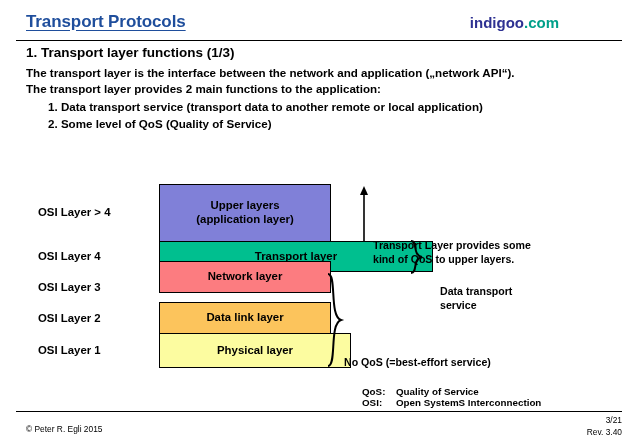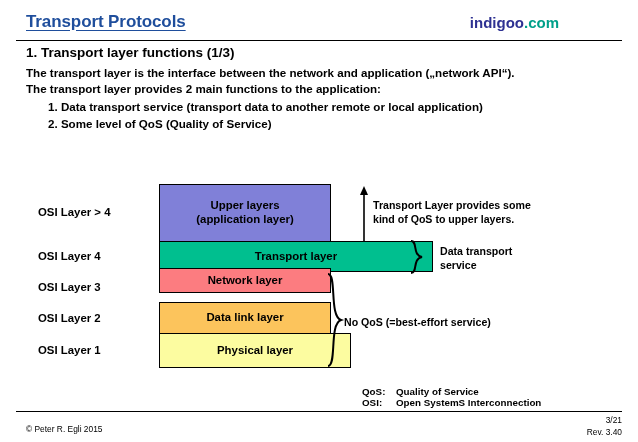--- a/index.html
+++ b/index.html
@@ -121,23 +121,23 @@
     top: 184px;
     width: 172px;
     height: 58px;
   }
   #layer-transport {
     top: 241px;
     width: 274px;
     height: 31px;
   }
   #layer-network {
-    top: 268px;
+    top: 261px;
     width: 172px;
-    height: 25px;
+    height: 32px;
   }
   #layer-datalink {
     top: 302px;
     width: 172px;
     height: 32px;
   }
   #layer-physical {
     top: 333px;
     width: 192px;
     height: 35px;
@@ -151,20 +151,21 @@
     width: 16px;
     height: 56px;
   }
 
   .annotation {
     position: absolute;
     font-size: 10.6px;
     font-weight: bold;
     line-height: 1.35;
     white-space: nowrap;
+    margin-top: 40px;
   }
   #ann-transport-qos { left: 373px; top: 198px; }
   #ann-data-transport { left: 440px; top: 244px; }
   #ann-no-qos { left: 344px; top: 315px; }
 
   .brace {
     position: absolute;
   }
 
   

